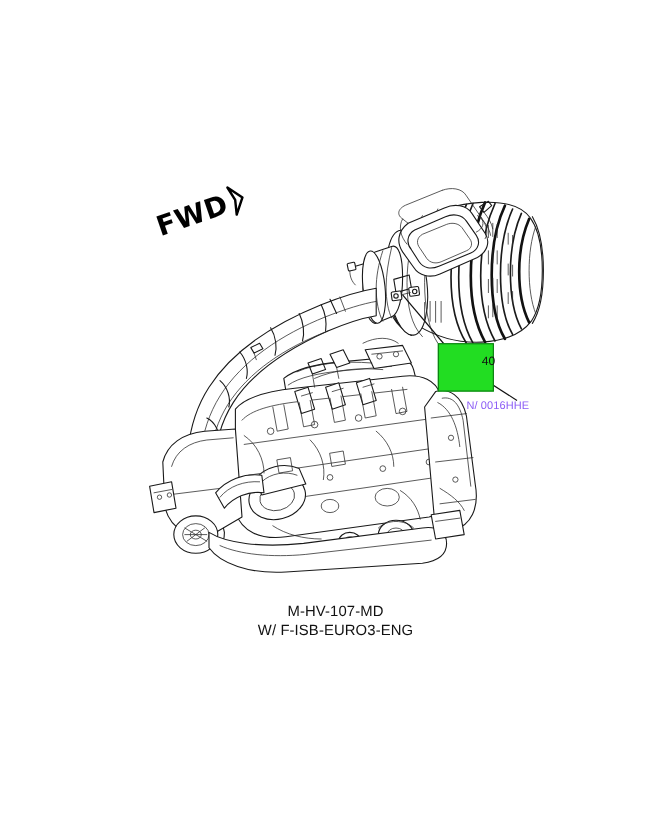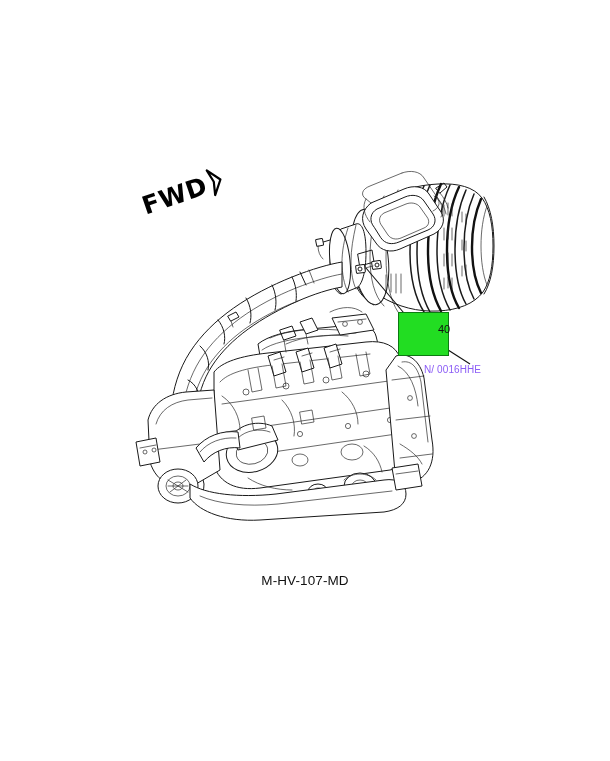--- a/index.html
+++ b/index.html
@@ -63,21 +63,21 @@
   .caption{
     position:absolute;
     left:0; top:548px;
     width:610px;
     text-align:center;
     font-size:13.5px;
     color:#111;
     line-height:16.5px;
     letter-spacing:0.1px;
   }
-  .caption div{display:block;margin-top:25px;}
+  .caption div{display:block;}
 
   .footer{
     position:absolute;
     bottom:2px;
     font-size:7px;
     color:#c9c9c9;
     letter-spacing:0.4px;
     white-space:nowrap;
     overflow:hidden;
     height:8px;
@@ -354,18 +354,19 @@
       <path d="M3 2 L13 15 L3 28 L6 15 Z" fill="#ffffff" stroke="#000000" stroke-width="2.2" stroke-linejoin="round"></path>
     </svg>
   </div>
 
   <div class="callout-box"></div>
   <div class="callout-num">40</div>
   <div class="part-label">N/ 0016HHE</div>
 
   <div class="caption">
     <div>M-HV-107-MD</div>
+    <div>W/ F-ISB-EURO3-ENG</div>
   </div>
 
   <div class="footer footer-left"></div>
   <div class="footer footer-right"></div>
 
 </div>
 
 </body></html>

